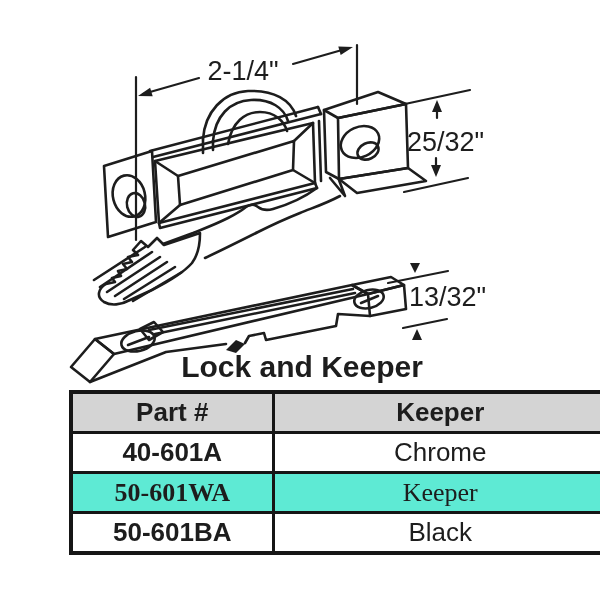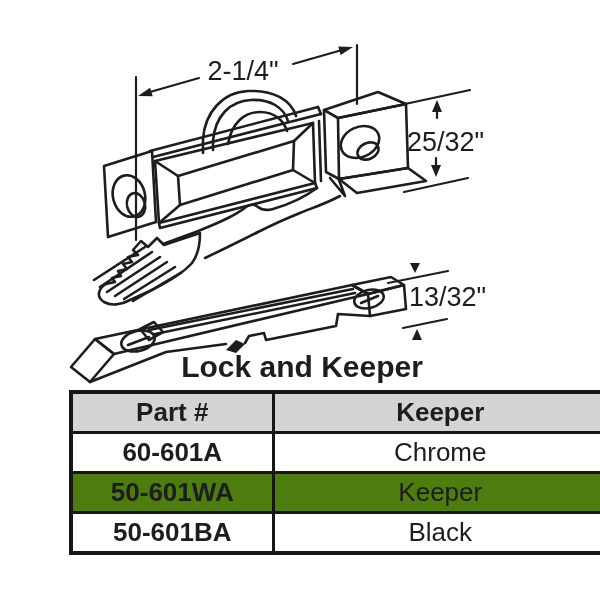--- a/index.html
+++ b/index.html
@@ -11,21 +11,21 @@
   .ah{fill:#1d1d1d;stroke:none;}
   .dimtxt{font-family:"Liberation Sans",sans-serif;font-size:27px;fill:#1d1d1d;}
   .captxt{font-family:"Liberation Sans",sans-serif;font-size:30px;font-weight:bold;fill:#1d1d1d;}
   .parts-table{position:absolute;left:69px;top:390px;width:541px;border-collapse:collapse;
                table-layout:fixed;border:4px solid #161616;}
   .parts-table th,.parts-table td{border:3px solid #161616;height:37px;text-align:center;
                vertical-align:middle;font-size:26px;color:#1d1d1d;padding:0;background:#ffffff;}
   .parts-table th{background:#d4d4d4;font-weight:bold;}
   .parts-table .col-part{width:202px;}
   .parts-table .part-cell{font-weight:bold;}
-  .parts-table .row-alt td{background:#4d7c0f;}
+  .parts-table .row-alt td{background:#5eead4;font-family:Liberation Serif, serif;}
 </style>
 </head>
 <body>
 
 <div class="canvas">
 
   <svg width="600" height="600" viewBox="0 0 600 600">
 
     <g>
 
@@ -141,21 +141,21 @@
         <col>
       </colgroup>
     <thead>
       <tr>
         <th>Part #</th>
         <th>Keeper</th>
       </tr>
     </thead>
     <tbody>
       <tr>
-        <td class="part-cell">60-601A</td>
+        <td class="part-cell">40-601A</td>
         <td>Chrome</td>
       </tr>
       <tr class="row-alt">
         <td class="part-cell">50-601WA</td>
         <td>Keeper</td>
       </tr>
       <tr>
         <td class="part-cell">50-601BA</td>
         <td>Black</td>
       </tr>

